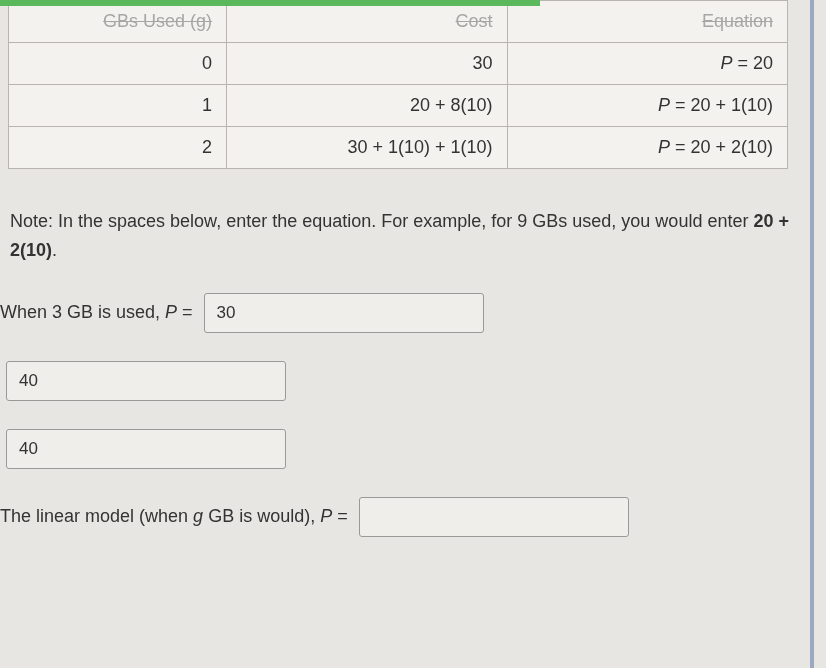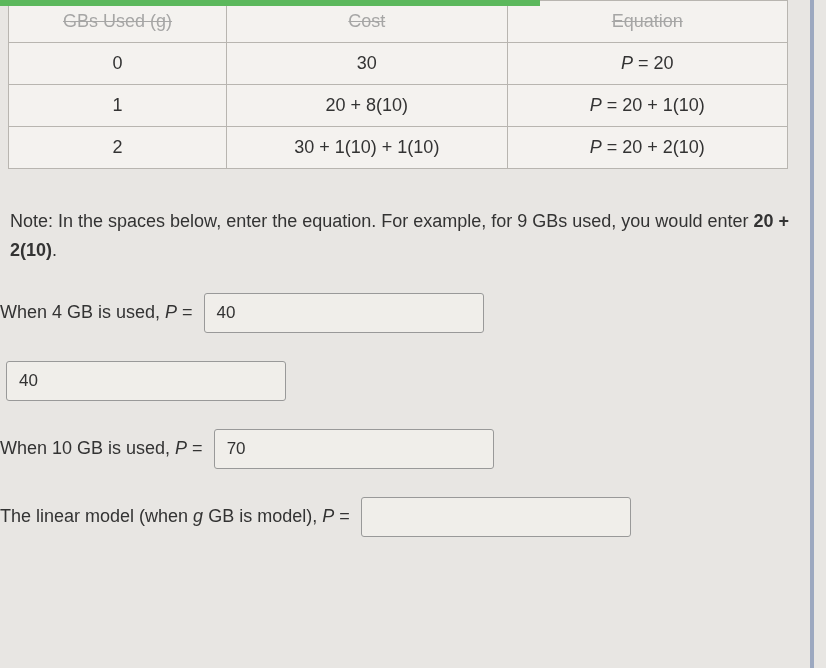--- a/index.html
+++ b/index.html
@@ -35,21 +35,21 @@
     }
     table {
       width: 780px;
       border-collapse: collapse;
       background: #f4f2ef;
       margin-left: 8px;
     }
     th, td {
       border: 1px solid #b8b5b0;
       padding: 10px 14px;
-      text-align: center;
+      text-align: right;
       font-size: 18px;
       font-weight: 400;
     }
     th {
       color: #888;
       text-decoration: line-through;
       font-weight: 400;
     }
     .col1 { width: 28%; }
     .col2 { width: 36%; }
@@ -119,41 +119,40 @@
       <td>30 + 1(10) + 1(10)</td>
       <td><span class="italic">P</span><span> = 20 + 2(10)</span></td>
     </tr>
   </tbody>
     </table>
 
   <p class="note">
     <span>Note: In the spaces below, enter the equation. For example, for 9 GBs used, you would enter </span><span class="bold">20 + 2(10)</span><span>.</span>
   </p>
 
+  <div class="question-row">
+    <span class="label"><span>When 3 GB is used, </span><span class="italic">P</span><span> = </span></span>
+    <div class="input-box sm">
+        <span>30</span>
+      </div>
+  </div>
 
   <div class="question-row">
-    <span class="label"><span>When 4 GB is used, </span><span class="italic">P</span><span> = </span></span>
     <div class="input-box sm">
         <span>40</span>
       </div>
   </div>
 
   <div class="question-row">
     <div class="input-box sm">
         <span>40</span>
       </div>
   </div>
 
-  <div class="question-row">
-    <span class="label"><span>When 10 GB is used, </span><span class="italic">P</span><span> = </span></span>
-    <div class="input-box sm">
-        <span>70</span>
-      </div>
-  </div>
 
   <div class="question-row">
-    <span class="label"><span>The linear model (when </span><span class="italic">g</span><span> GB is model), </span><span class="italic">P</span><span> = </span></span>
+    <span class="label"><span>The linear model (when </span><span class="italic">g</span><span> GB is would), </span><span class="italic">P</span><span> = </span></span>
     <div class="input-box empty">
         <span></span>
       </div>
   </div>
 
 </div>
 
 </body></html>

